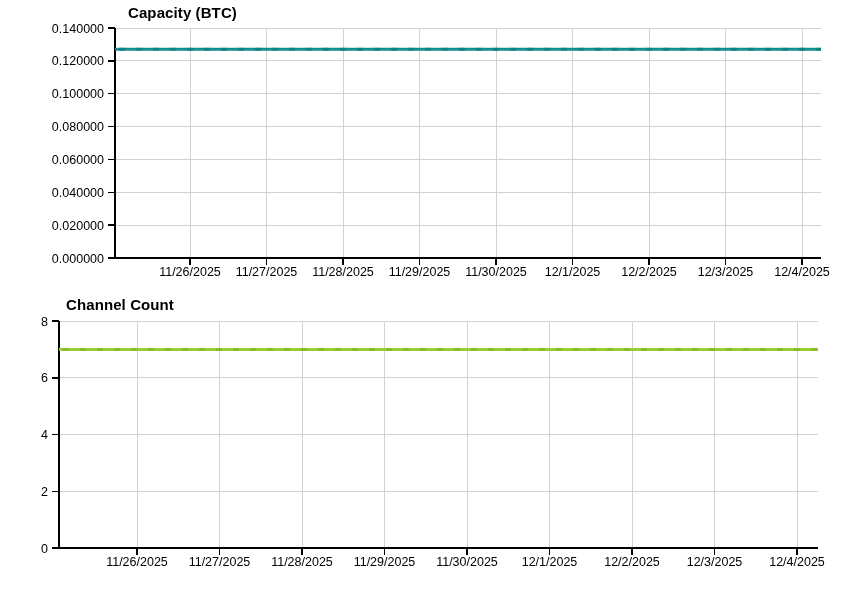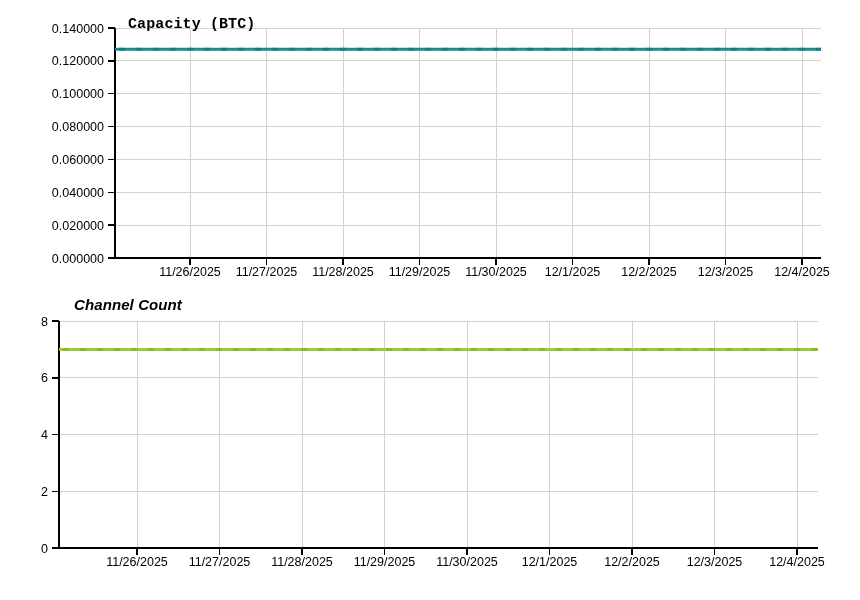--- a/index.html
+++ b/index.html
@@ -4,22 +4,22 @@
 <style>
   html,body{margin:0;padding:0;background:#ffffff;}
   #stage{
     position:relative;width:860px;height:600px;background:#ffffff;overflow:hidden;
     font-family:"Liberation Sans",sans-serif;
   }
   .chart-title{
     position:absolute;font-weight:bold;font-size:15px;color:#000000;
     letter-spacing:0.1px;white-space:nowrap;
   }
-  #chart-title-0{left:128px;top:16px;font-family:Liberation Mono, monospace;}
-  #chart-title-1{left:74px;top:296px;font-style:italic;}
+  #chart-title-0{left:128px;top:4px;}
+  #chart-title-1{left:66px;top:296px;}
   #charts-svg{position:absolute;left:0;top:0;}
   text{font-family:"Liberation Sans",sans-serif;}
 </style>
 </head>
 <body>
 
 <div id="stage">
   <svg id="charts-svg" width="860" height="600">
       <g>
         <line x1="190" y1="28" x2="190" y2="258" stroke="#d2d2d2" stroke-width="1" shape-rendering="crispEdges"></line>

